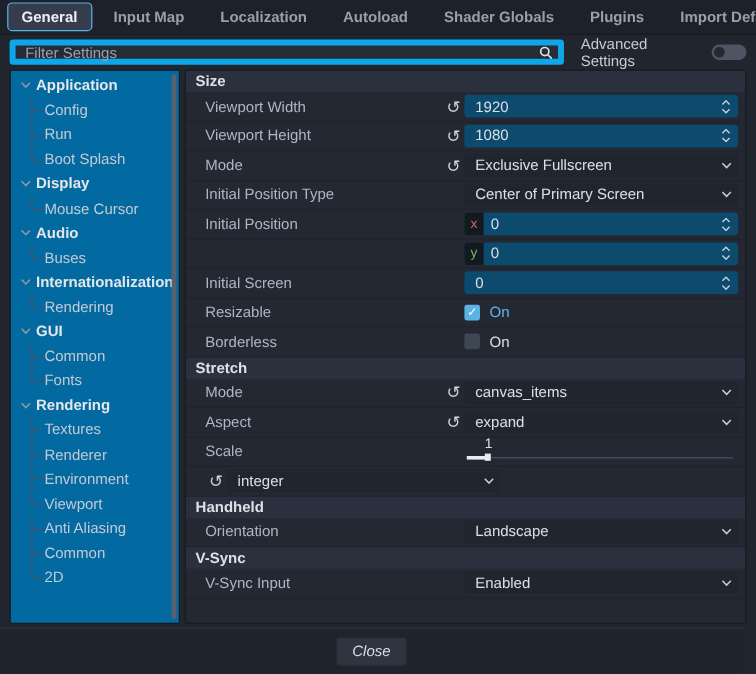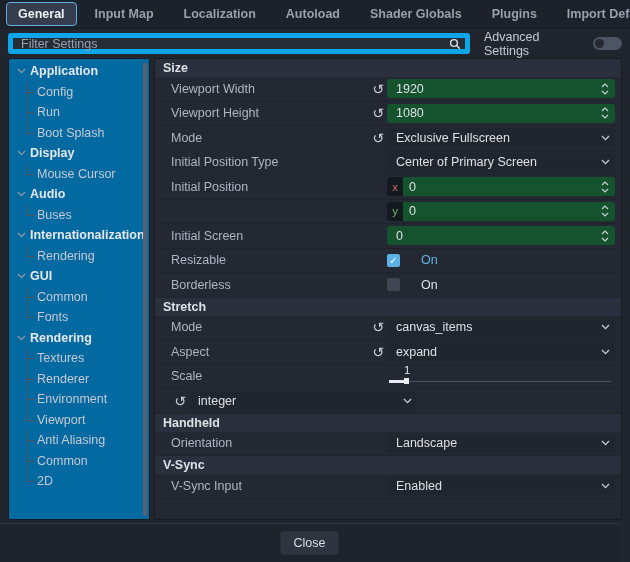--- a/index.html
+++ b/index.html
@@ -42,37 +42,37 @@
   .sidebar .scrollbar{position:absolute;right:2px;top:3px;bottom:3px;width:4px;background:#59606e;border-radius:2px;}
   
   .panel{flex:1;background:#232833;border:1px solid #171b22;border-radius:2px;overflow:hidden;box-sizing:border-box;}
   .sheader{height:18px;background:#2a303d;display:flex;align-items:center;padding-left:8px;font-weight:bold;color:#dde1e6;box-sizing:border-box;}
   .prow{height:24.5px;display:flex;align-items:center;padding-left:16px;box-sizing:border-box;border-bottom:1px solid rgba(0,0,0,0.12);}
   .prow .plabel{flex:1;color:#aeb6c2;}
   .revert{width:18px;display:flex;justify-content:center;color:#ccd1d8;font-size:14px;line-height:1;}
   .revert.empty{visibility:hidden;}
   .ctrl{width:228px;margin-right:6px;position:relative;display:flex;align-items:center;}
   .field{flex:1;height:19px;border-radius:3px;display:flex;align-items:center;box-sizing:border-box;color:#dce0e5;}
-  .field.spin{background:#14532d;padding-left:9px;}
+  .field.spin{background:#0c4a6e;padding-left:9px;}
   .field.drop{background:#20252e;padding-left:9px;}
   .field .val{flex:1;white-space:nowrap;overflow:hidden;}
   .field .ico{width:20px;display:flex;justify-content:center;align-items:center;}
   .axischip{width:16px;height:19px;background:#14181f;border-radius:3px 0 0 3px;display:flex;align-items:center;justify-content:center;margin-right:6px;font-size:11.5px;}
   .checkwrap{display:flex;align-items:center;}
   .checkbox{width:13px;height:13px;border-radius:2px;background:#3f4654;display:flex;align-items:center;justify-content:center;font-size:10px;color:#fff;}
   .checkbox.on{background:#5db2e5;}
-  .onlabel{margin-left:21px;color:#dce0e5;}
+  .onlabel{margin-left:8px;color:#dce0e5;}
   .onlabel.on{color:#61b5e8;}
   .sliderwrap{flex:1;position:relative;height:24px;}
   .sliderwrap .sval{position:absolute;left:17px;top:0;font-size:11.5px;color:#dce0e5;}
   .sliderwrap .track{position:absolute;left:2px;right:4px;top:17px;height:1px;background:#4b5260;}
   .sliderwrap .fill{position:absolute;left:2px;width:17px;top:16px;height:3px;background:#e8ebef;}
   .sliderwrap .handle{position:absolute;left:17px;top:14px;width:5px;height:6px;background:#e8ebef;}
   
-  .footer{position:absolute;left:0;right:11px;bottom:0;height:38px;border-top:1px solid #2e3440;background:#1f242c;display:flex;align-items:center;justify-content:center;}
+  .footer{position:absolute;left:0;right:11px;bottom:0;height:38px;border-top:1px solid #2e3440;background:#1f242c;display:flex;align-items:center;justify-content:center;font-style:italic;}
   .closebtn{background:#2e3440;border:1px solid #272c36;border-radius:3px;color:#d9dde2;font:inherit;padding:4px 13px;cursor:default;}
   svg{display:block;}
 </style>
 </head>
 <body>
 
 <div class="tabbar">
     <div class="tab active">General</div>
     <div class="tab">Input Map</div>
     <div class="tab">Localization</div>

